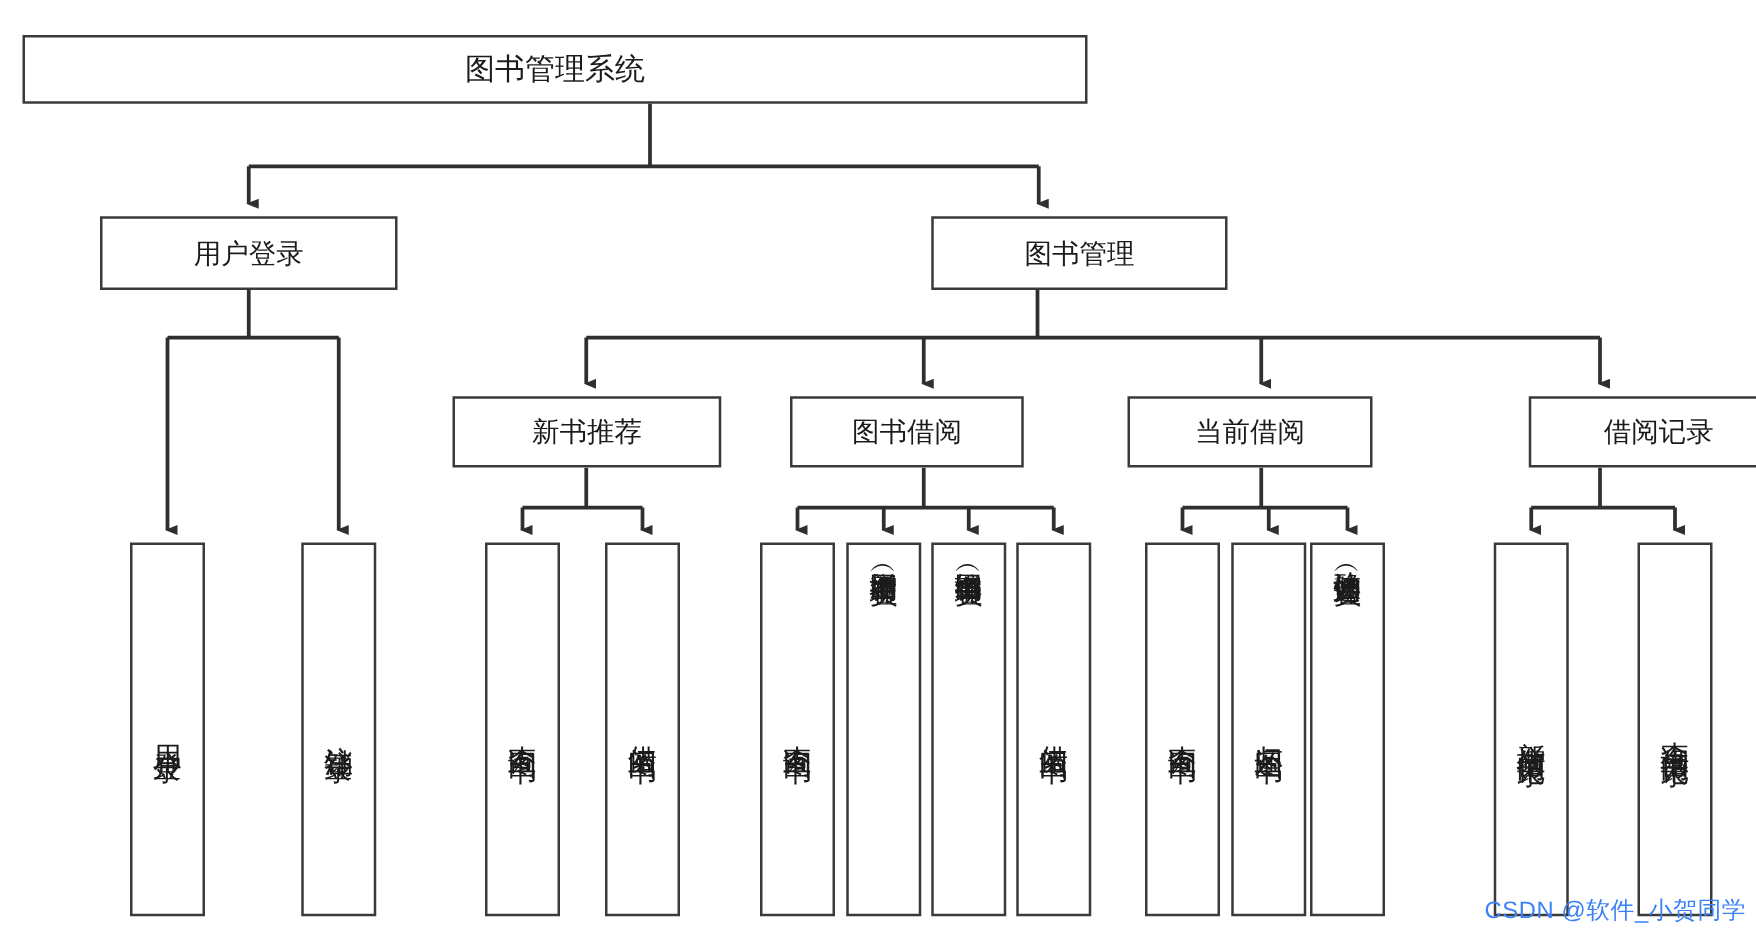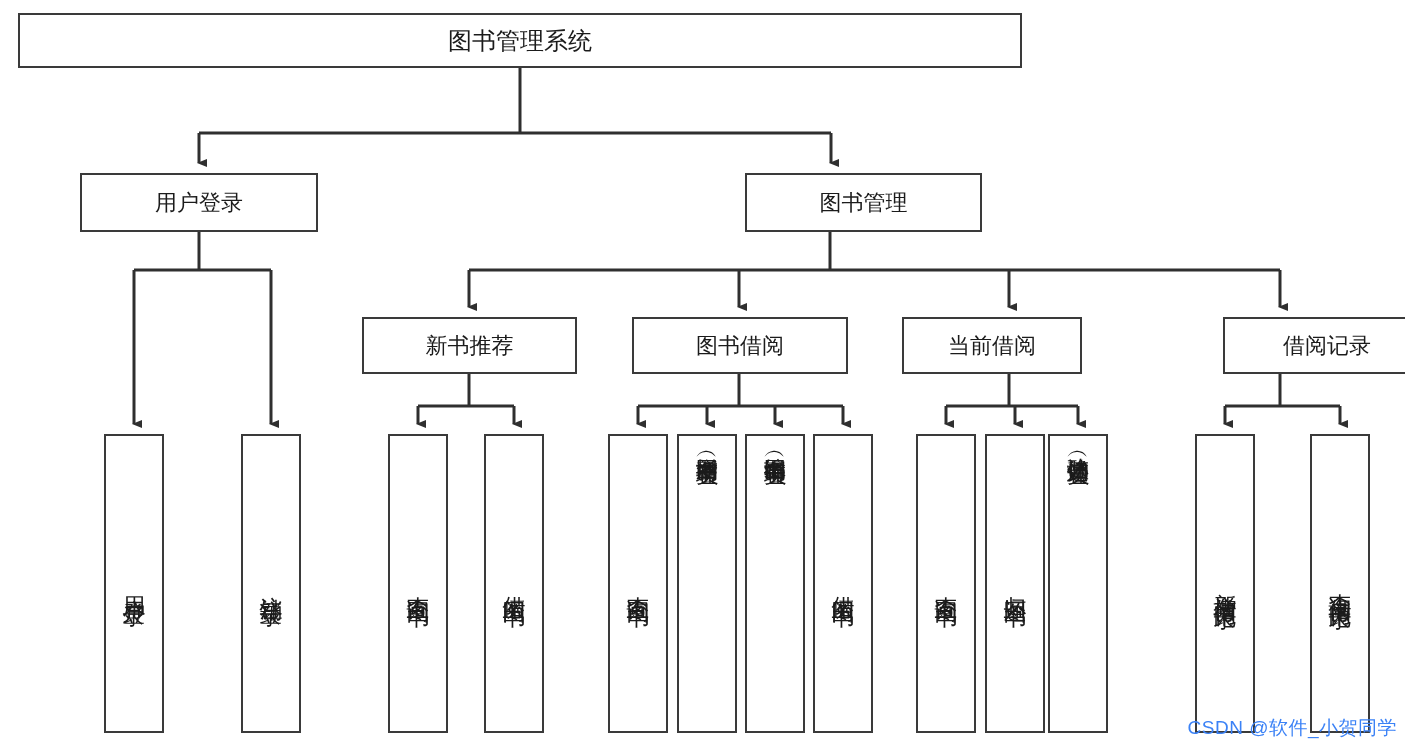--- a/index.html
+++ b/index.html
@@ -37,38 +37,38 @@
   }
   .node-label {
     display: block;
     text-align: center;
     line-height: 1.0;
     white-space: nowrap;
   }
   
   .root {
     left: 18px;
-    top: 13px;
-    width: 1004px;
+    top: 28px;
+    width: 852px;
     height: 55px;
   }
   .root .node-label { font-size: 24px; }
 
   
   .lvl2 { height: 59px; }
   .lvl2 .node-label { font-size: 22px; }
   .n-user-login  { left: 80px;  top: 173px; width: 238px; }
   .n-book-manage { left: 745px; top: 173px; width: 237px; }
 
   
   .lvl3 { height: 57px; top: 317px; }
   .lvl3 .node-label { font-size: 22px; }
   .n-new-book   { left: 362px;  width: 215px; }
-  .n-borrow     { left: 632px;  width: 216px; }
-  .n-current    { left: 902px;  width: 180px; }
+  .n-borrow     { left: 632px;  width: 187px; }
+  .n-current    { left: 902px;  width: 196px; }
   .n-record     { left: 1223px; width: 208px; }
 
   
   .leaf {
     top: 434px;
     height: 299px;
     width: 60px;
     align-items: flex-start;
     justify-content: center;
     padding-top: 4px;

